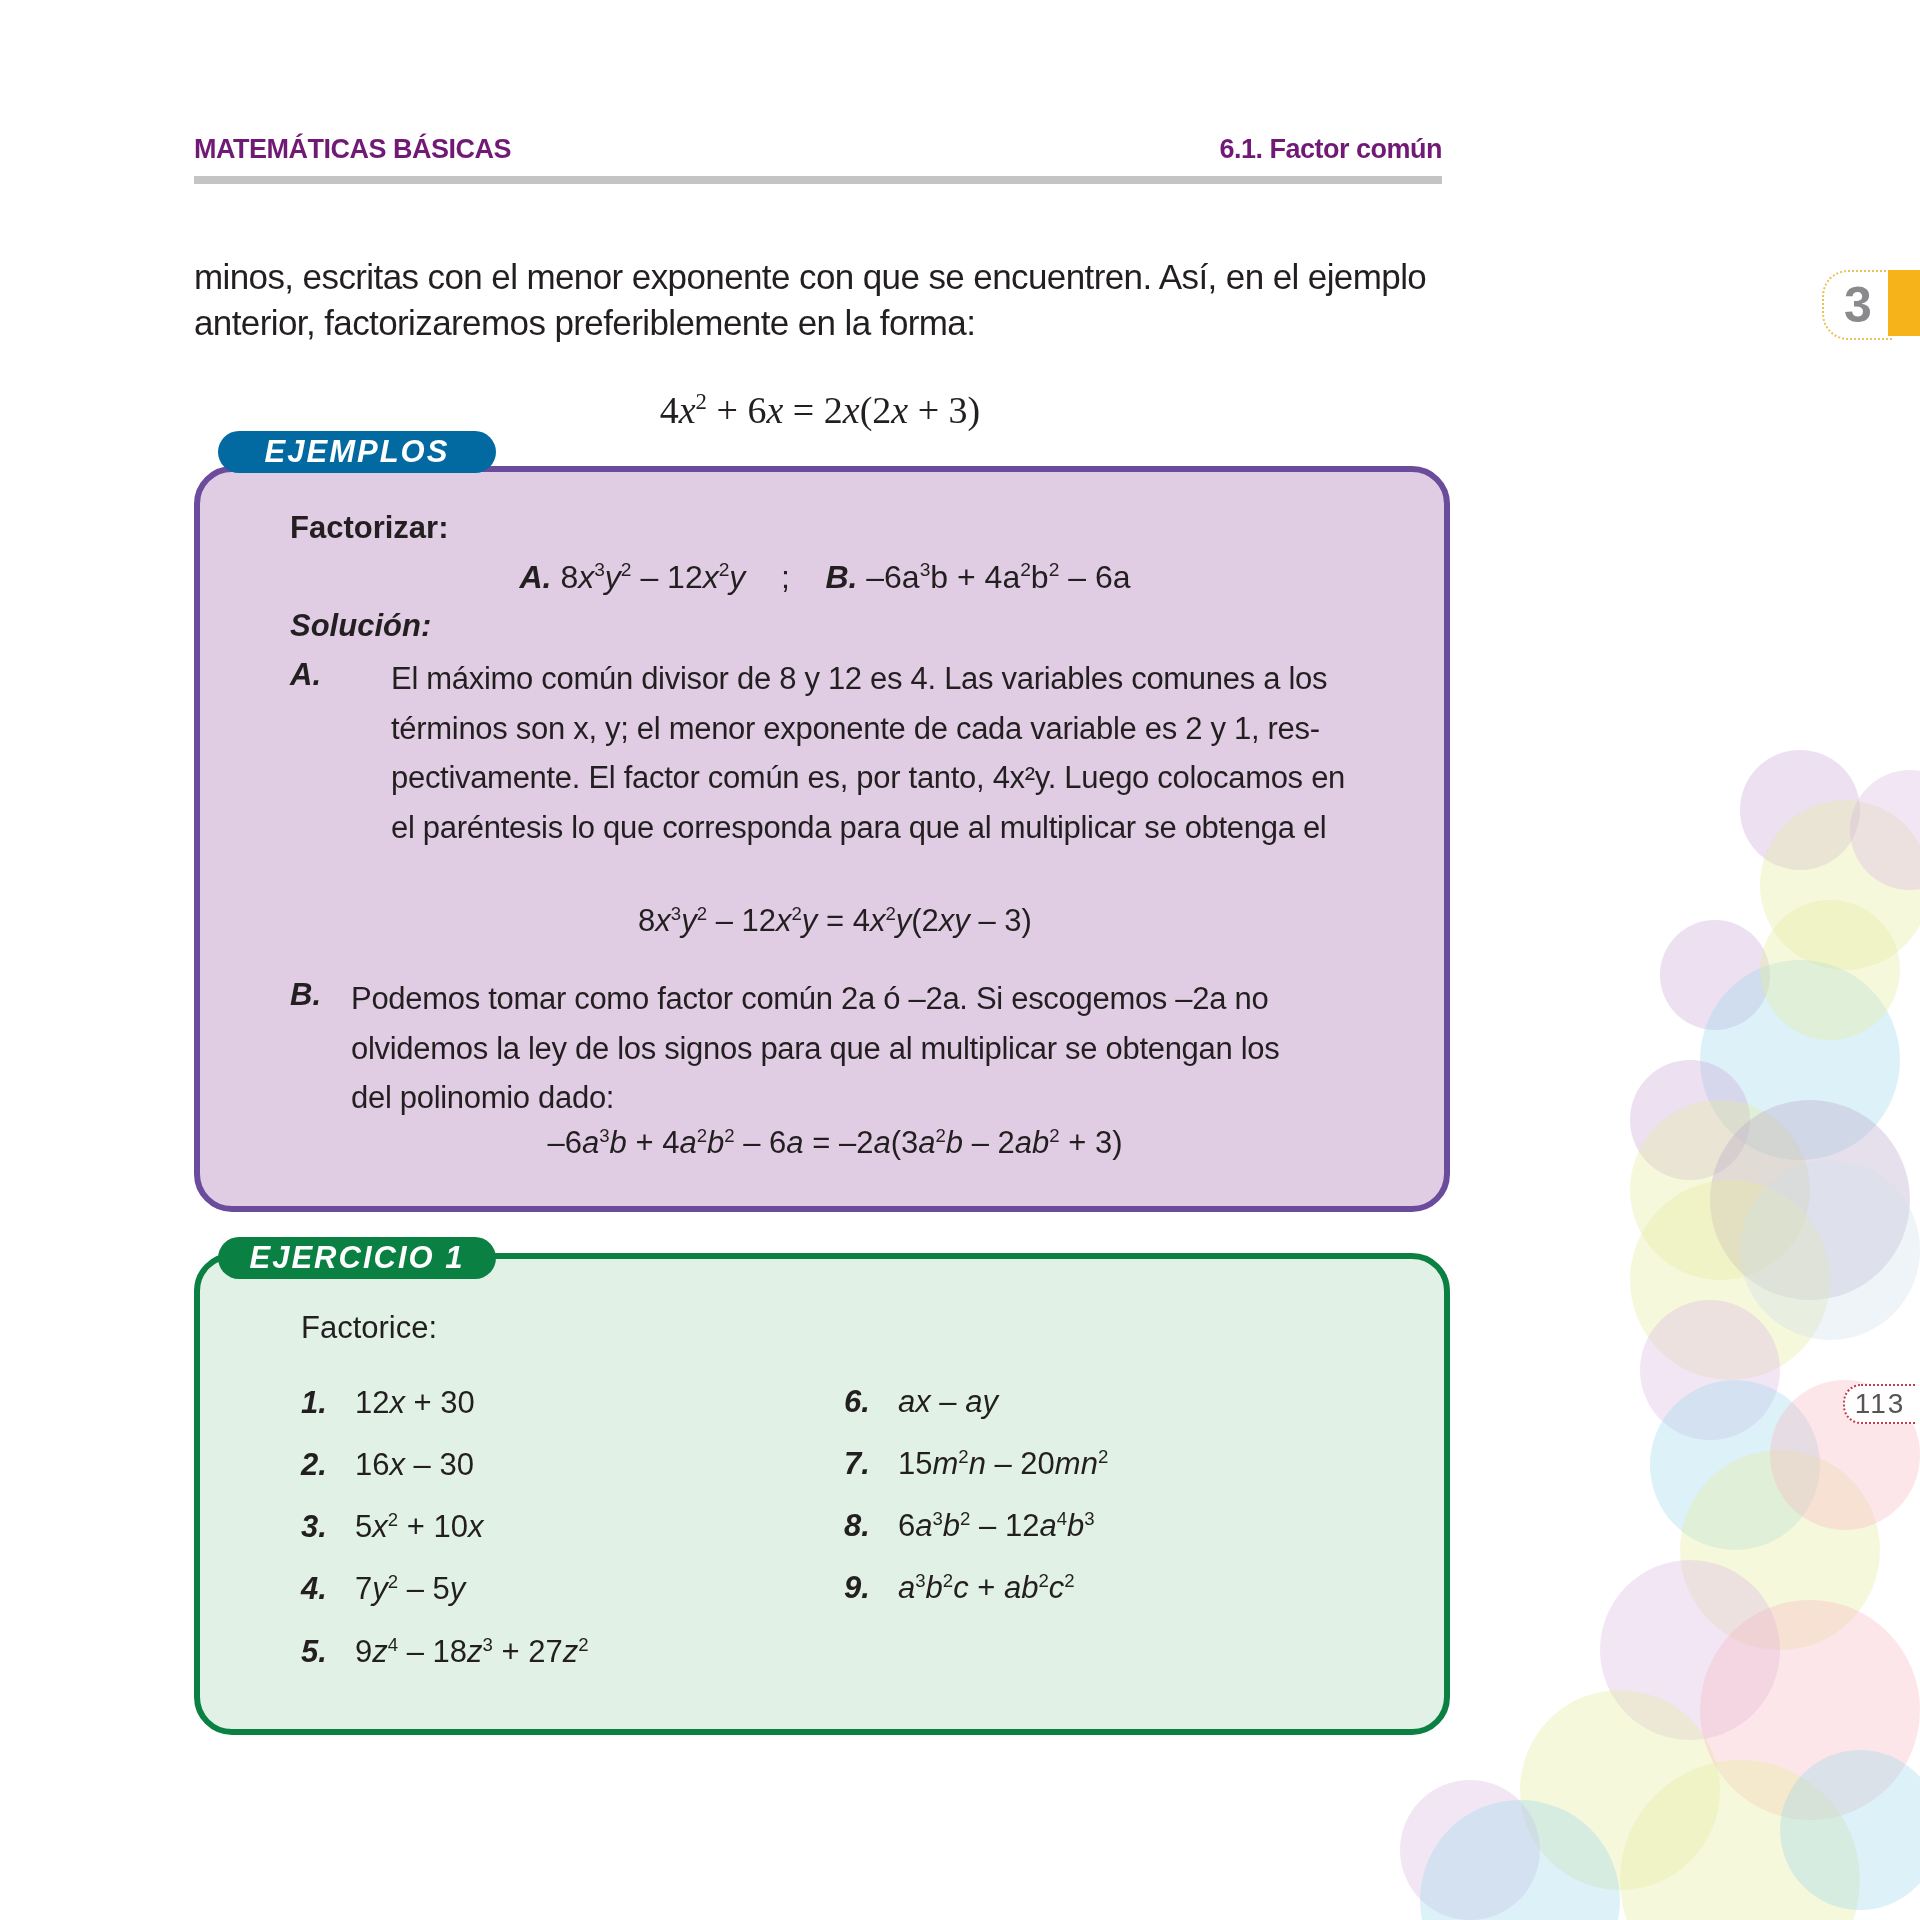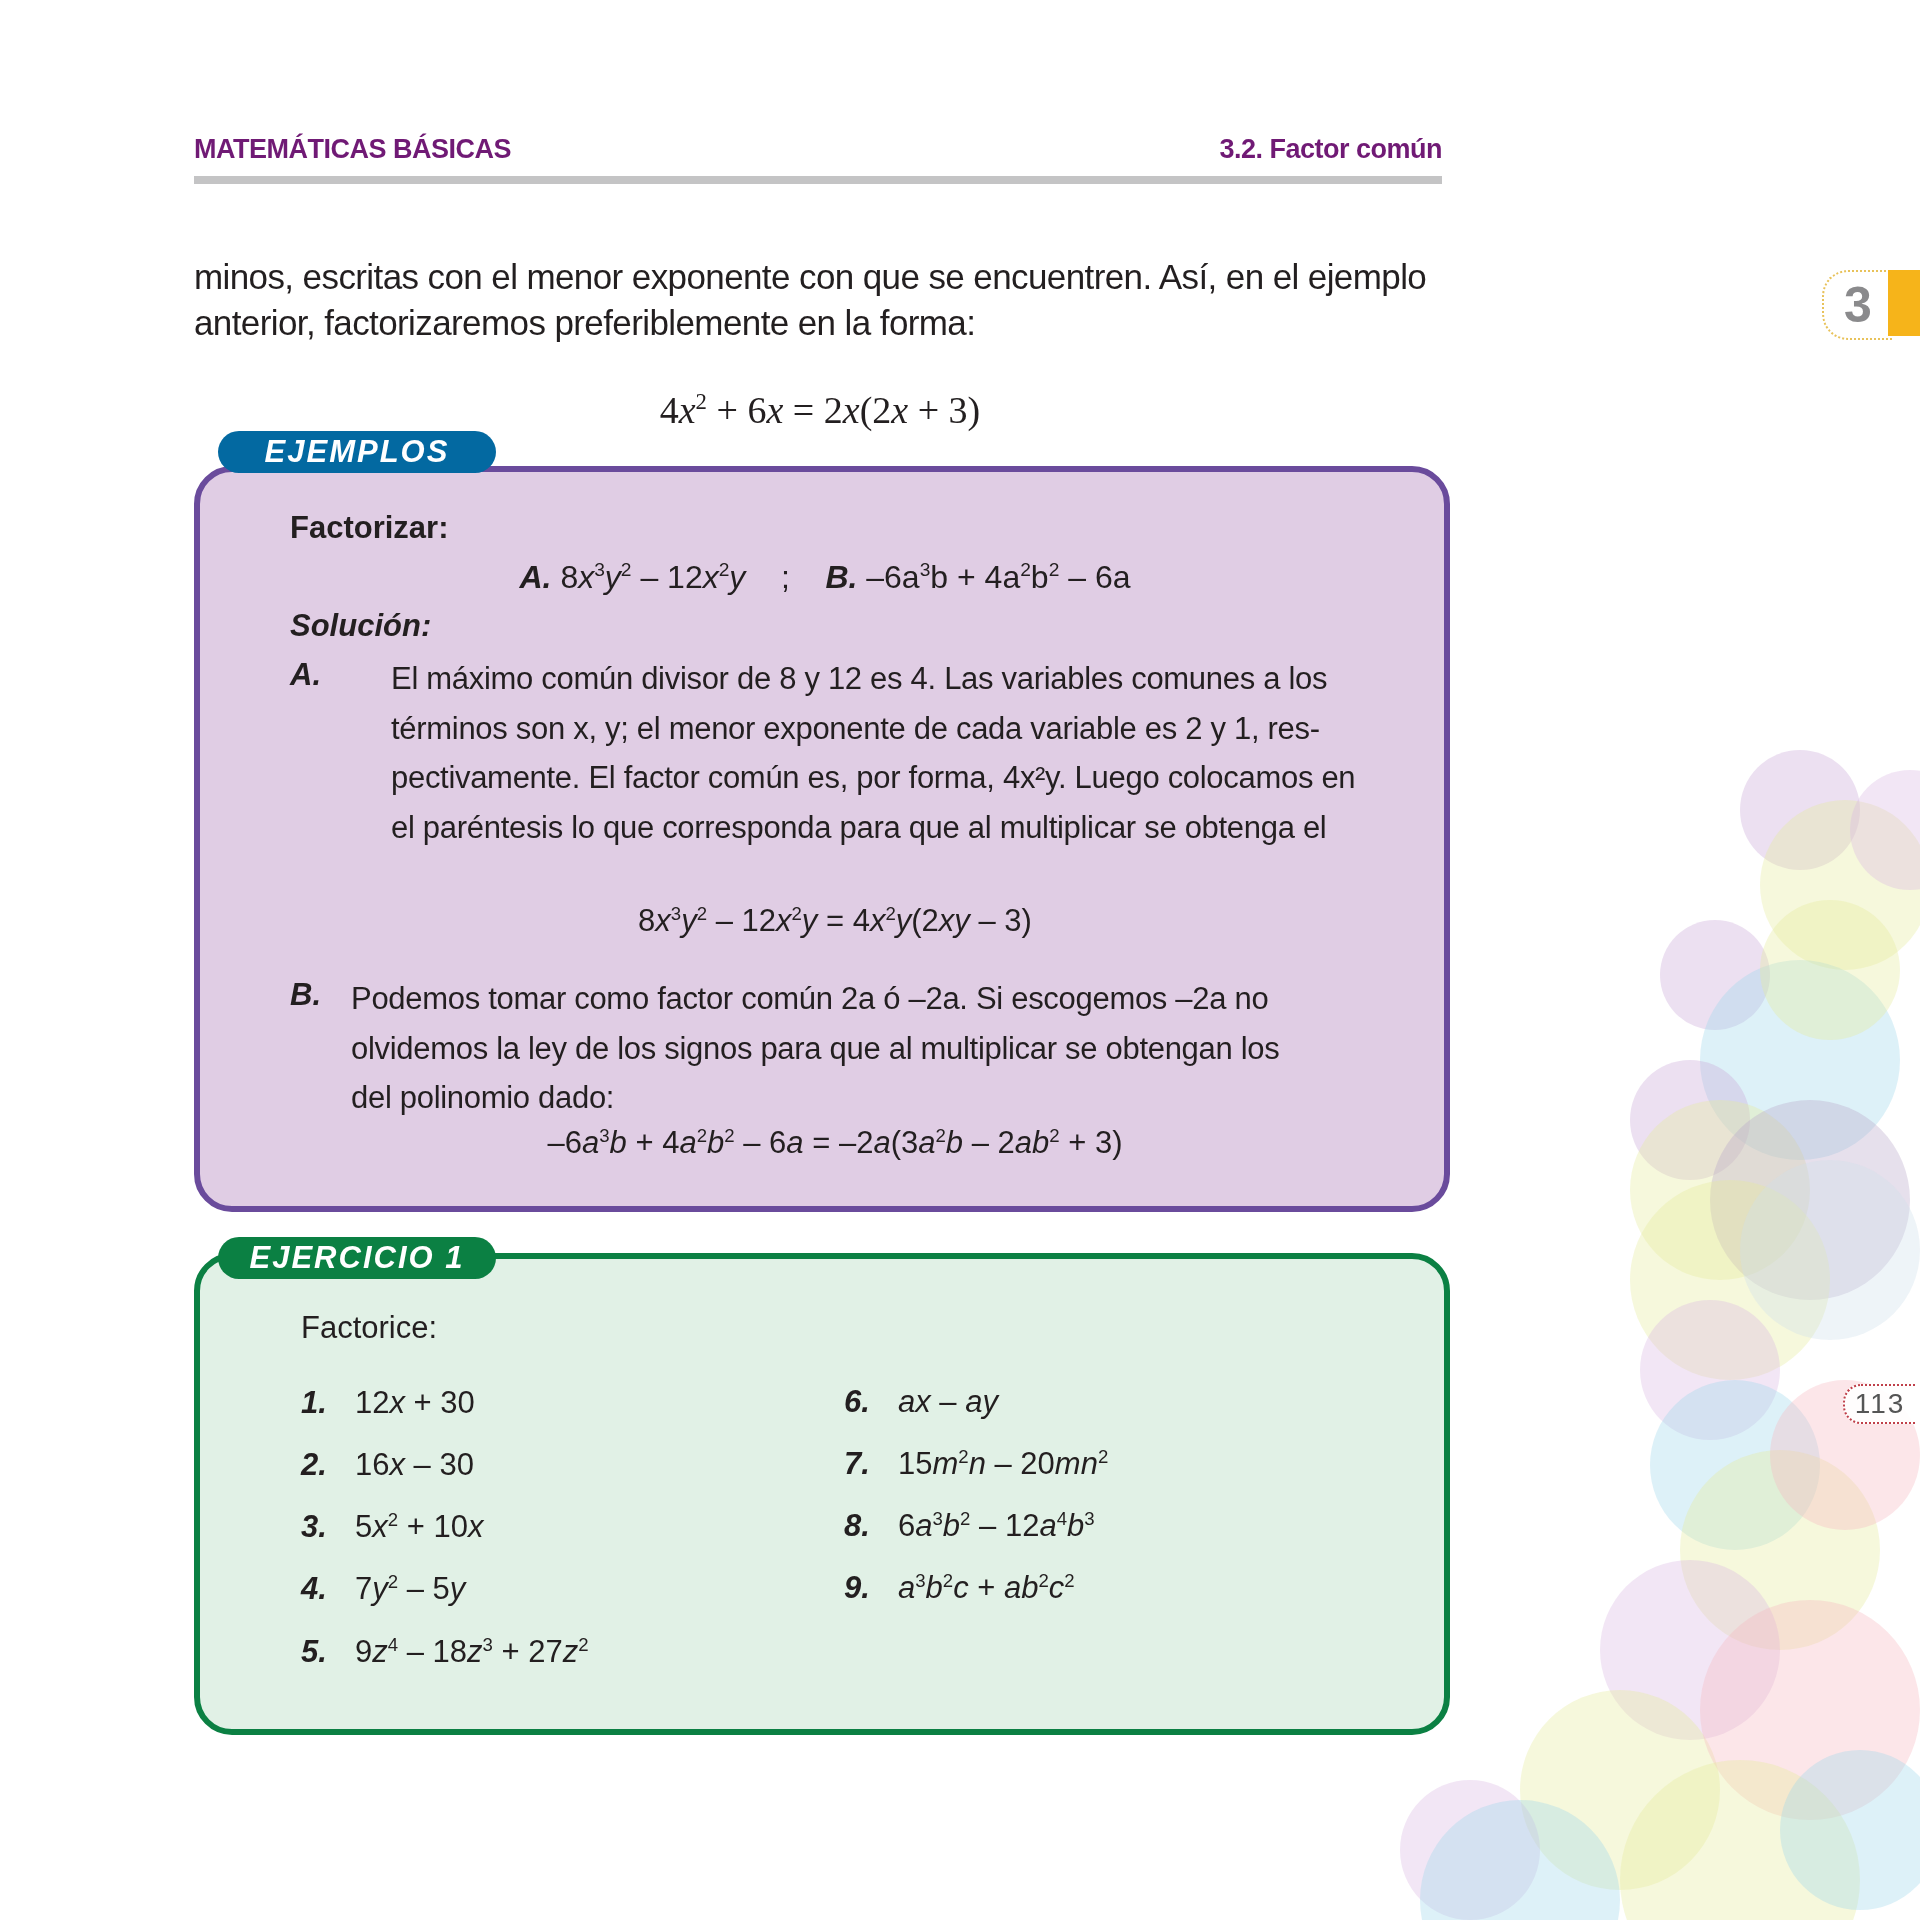--- a/index.html
+++ b/index.html
@@ -107,21 +107,21 @@
   <div class="bubble" style="left:1600px;top:1560px;width:180px;height:180px;background:#d9b8e3;"></div>
   <div class="bubble" style="left:1520px;top:1690px;width:200px;height:200px;background:#e6ec9a;"></div>
   <div class="bubble" style="left:1400px;top:1780px;width:140px;height:140px;background:#d9b8e3;"></div>
   <div class="bubble" style="left:1420px;top:1800px;width:200px;height:200px;background:#9fd6ec;"></div>
   <div class="bubble" style="left:1700px;top:1600px;width:220px;height:220px;background:#f5b8c0;"></div>
   <div class="bubble" style="left:1620px;top:1760px;width:240px;height:240px;background:#e6ec9a;"></div>
   <div class="bubble" style="left:1780px;top:1750px;width:160px;height:160px;background:#9fd6ec;"></div>
 </div>
 
 <div class="hdr-left">MATEMÁTICAS BÁSICAS</div>
-<div class="hdr-right">3.2. Factor común</div>
+<div class="hdr-right">6.1. Factor común</div>
 <div class="hdr-rule"></div>
 
 <div class="chap-tab">3</div>
 <div class="chap-bar"></div>
 
 <div class="intro">
   <span class="intro-line">minos, escritas con el menor exponente con que se encuentren. Así, en el ejemplo</span>
   <span class="intro-line">anterior, factorizaremos preferiblemente en la forma:</span>
 </div>
 <div class="main-eq">
@@ -139,21 +139,21 @@
   &nbsp;&nbsp;&nbsp;<span>;</span>&nbsp;&nbsp;&nbsp;
   <b>B.</b>
   –6a<sup>3</sup>b + 4a<sup>2</sup>b<sup>2</sup> – 6a
 </div>
 <div class="sol-title">Solución:</div>
 
 <div class="item-label" style="top:657px;">A.</div>
 <div class="item-text" style="top:654px;margin-left:40px;">
   <span>El máximo común divisor de 8 y 12 es 4. Las variables comunes a los</span>
   <span>términos son x, y; el menor exponente de cada variable es 2 y 1, res-</span>
-  <span>pectivamente. El factor común es, por forma, 4x²y. Luego colocamos en</span>
+  <span>pectivamente. El factor común es, por tanto, 4x²y. Luego colocamos en</span>
   <span>el paréntesis lo que corresponda para que al multiplicar se obtenga el</span>
 </div>
 <div class="sol-eq" style="top:903px;">
   8<i>x</i><sup>3</sup><i>y</i><sup>2</sup> – 12<i>x</i><sup>2</sup><i>y</i> = 4<i>x</i><sup>2</sup><i>y</i>(2<i>xy</i> – 3)
 </div>
 
 <div class="item-label" style="top:977px;">B.</div>
 <div class="item-text" style="top:974px;">
   <span>Podemos tomar como factor común 2a ó –2a. Si escogemos –2a no</span>
   <span>olvidemos la ley de los signos para que al multiplicar se obtengan los</span>

